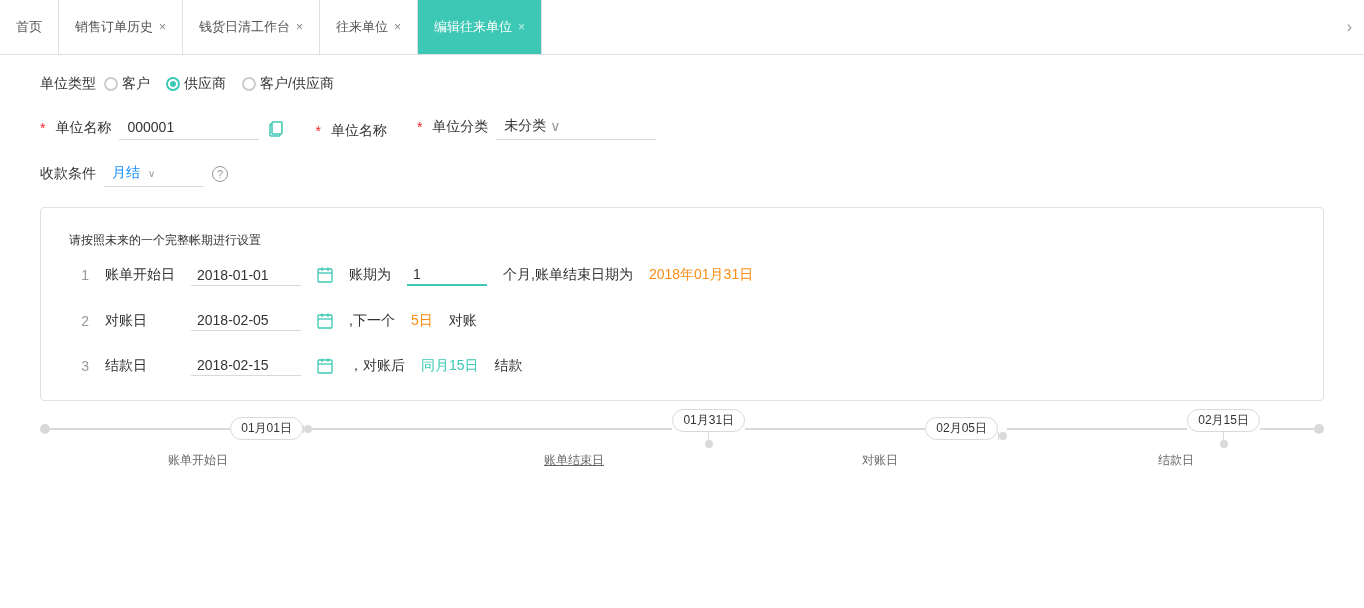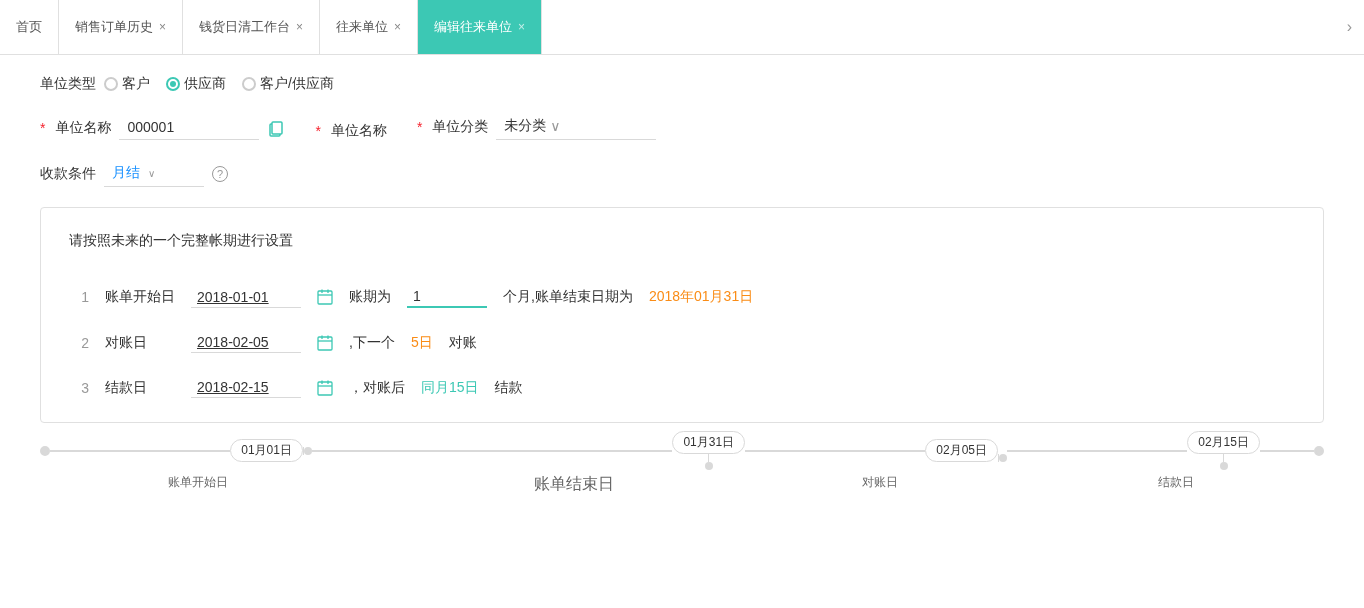--- a/index.html
+++ b/index.html
@@ -161,22 +161,22 @@
 
     
     .settings-card {
       border: 1px solid #e0e0e0;
       border-radius: 4px;
       padding: 24px 28px;
       margin-top: 10px;
     }
     .settings-title {
       color: #333;
-      font-size: 14px;
-      margin-bottom: 36px;
+      font-size: 12px;
+      margin-bottom: 15px;
     }
 
     
     .settings-row {
       display: flex;
       align-items: center;
       gap: 16px;
       margin-bottom: 24px;
     }
     .row-number {
@@ -191,21 +191,20 @@
       flex-shrink: 0;
     }
     .date-input {
       border: none;
       border-bottom: 1px solid #d9d9d9;
       padding: 2px 6px;
       font-size: 14px;
       outline: none;
       color: #333;
       width: 110px;
-      text-decoration: underline;
     }
     .period-input {
       border: none;
       border-bottom: 2px solid #3cc8b4;
       padding: 2px 6px;
       font-size: 14px;
       outline: none;
       color: #333;
       width: 80px;
     }
@@ -420,18 +419,18 @@
       <div style="width:1px; height:8px; background:#d9d9d9;"></div>
       <div style="width:8px; height:8px; border-radius:50%; background:#d9d9d9;"></div>
     </div>
 
     <div style="flex:0.3; height:2px; background:#d9d9d9;"></div>
     <div class="timeline-dot"></div>
   </div>
 
   <div style="display:flex; padding: 4px 0 0; justify-content:space-around;">
     <span style="font-size:12px; color:#666; text-align:center; min-width:80px;">账单开始日</span>
-    <span style="font-size:16px; color:#666; text-align:center; min-width:80px; margin-left:60px;">账单结束日</span>
+    <span style="font-size:12px; color:#666; text-align:center; min-width:80px; margin-left:60px;text-decoration:underline;">账单结束日</span>
     <span style="font-size:12px; color:#666; text-align:center; min-width:60px;">对账日</span>
     <span style="font-size:12px; color:#666; text-align:center; min-width:60px;">结款日</span>
   </div>
 
 </div>
 
 </body></html>

